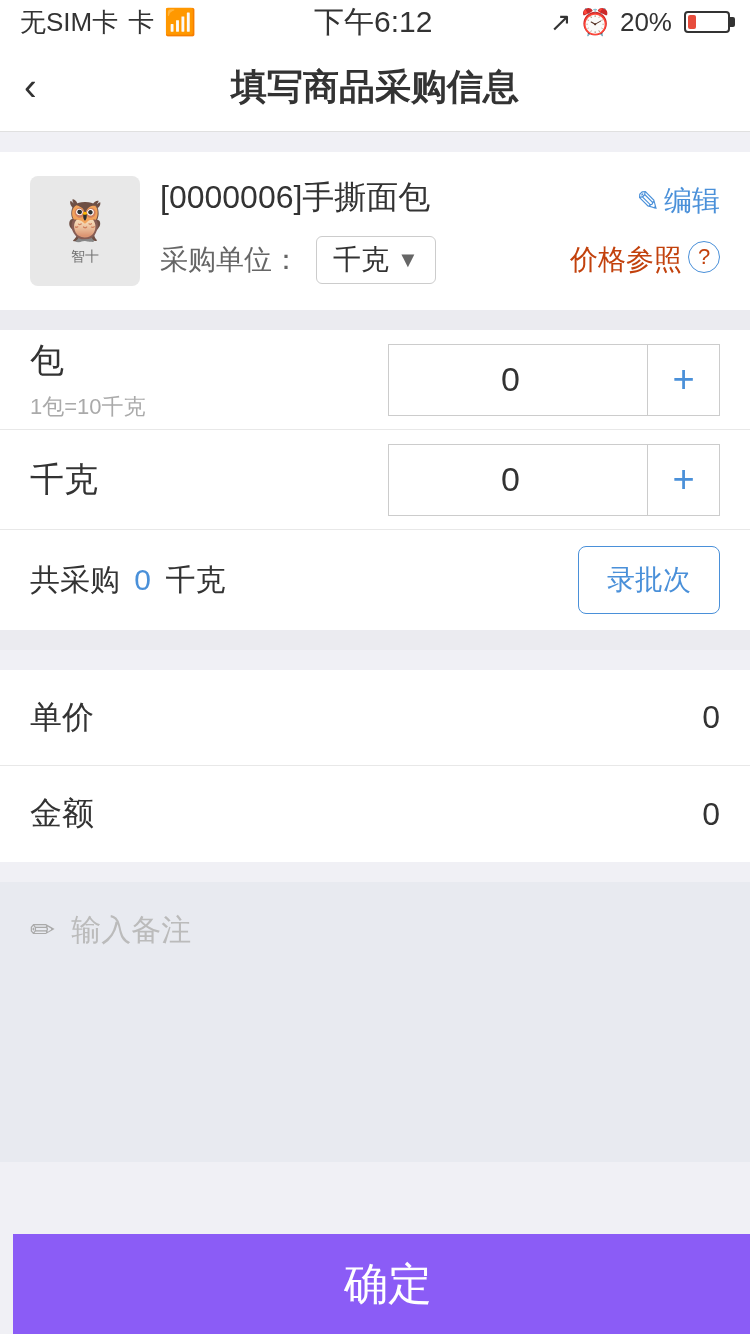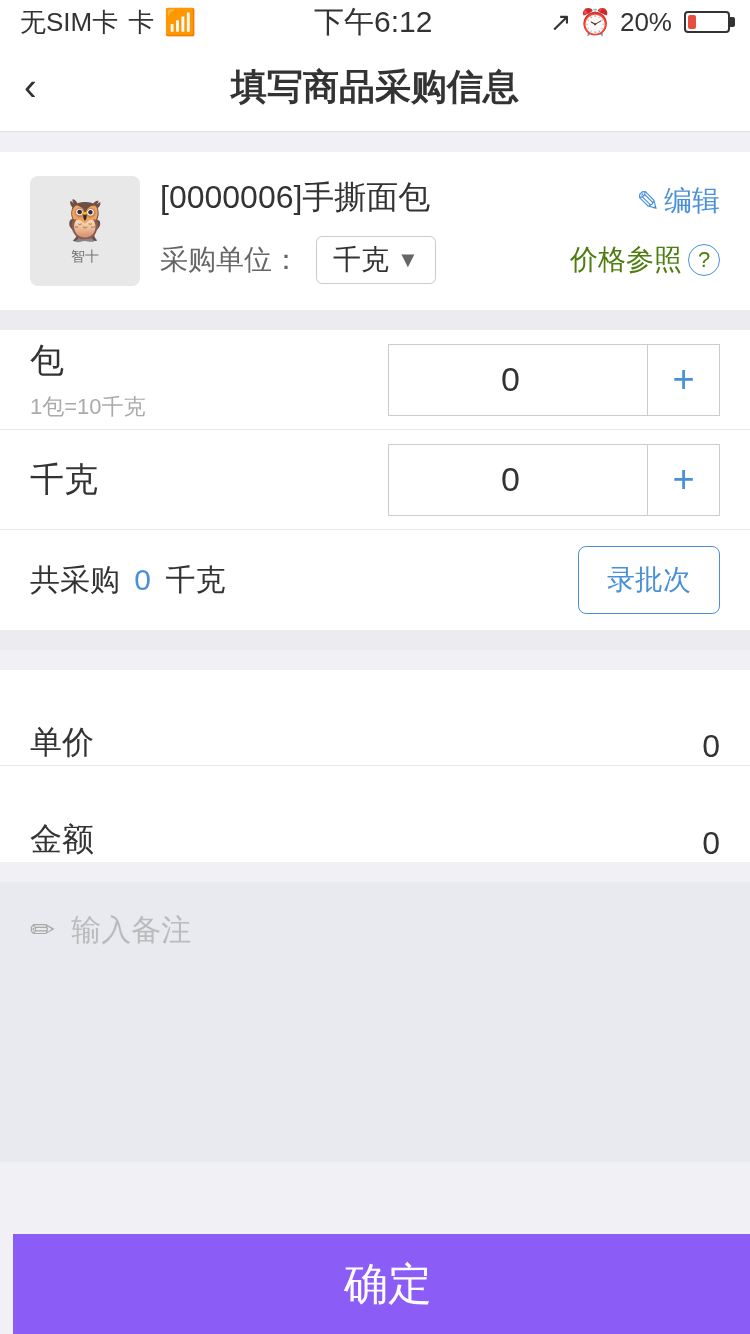--- a/index.html
+++ b/index.html
@@ -143,23 +143,23 @@
       color: #333;
       display: flex;
       align-items: center;
       gap: 8px;
       background: #fff;
       cursor: pointer;
     }
     .unit-select .arrow { font-size: 22px; color: #666; }
     .price-ref {
       font-size: 28px;
-      color: #4d7c0f;
-      display: flex;
-      align-items: center;
+      color: #c2410c;
+      display: flex;
+      align-items: flex-start;
       gap: 6px;
       cursor: pointer;
       margin-left: auto;
     }
 
     
     .divider-line {
       height: 20px;
       background: #ebebf0;
     }
@@ -243,21 +243,21 @@
       cursor: pointer;
     }
 
     
     .info-section {
       background: #fff;
       margin-top: 20px;
     }
     .info-row {
       display: flex;
-      align-items: flex-end;
+      align-items: center;
       justify-content: space-between;
       padding: 0 30px;
       height: 96px;
       border-bottom: 1px solid #e8e8e8;
       gap: 8px;
     }
     .info-row:last-child { border-bottom: none; }
     .info-label {
       font-size: 32px;
       color: #333;

